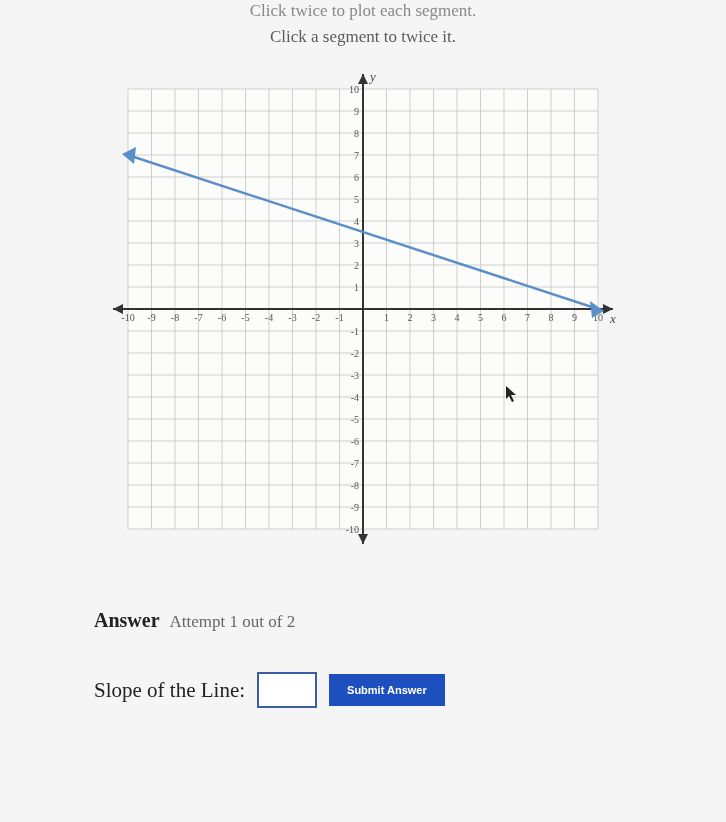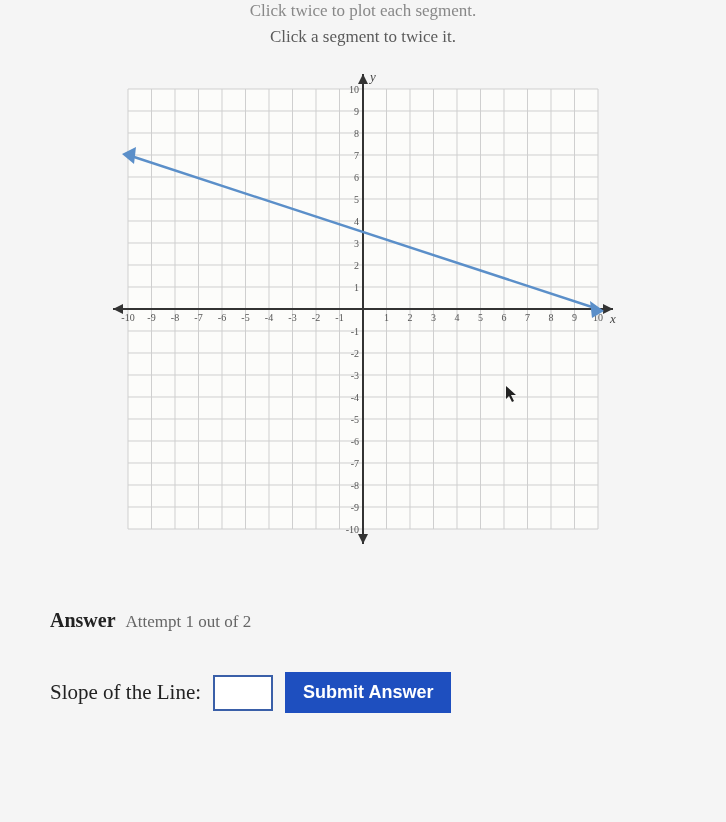--- a/index.html
+++ b/index.html
@@ -26,22 +26,23 @@
       width: 510px;
       height: 480px;
       margin: 20px auto 0;
       position: relative;
     }
     svg.coordinate-plane {
       display: block;
     }
     .answer-section {
       margin-top: 60px;
-      padding-left: 50px;
+      padding-left: 66px;
       color: #333;
+      margin-left: 28px;
     }
     .answer-label {
       font-family: Georgia, serif;
       font-size: 20px;
     }
     .answer-label b {
       font-weight: bold;
       color: #222;
     }
     .attempt {
@@ -67,21 +68,21 @@
       text-align: center;
       font-family: Georgia, serif;
       background: #fff;
     }
     .submit-btn {
       background: #1e4fbf;
       color: white;
       border: none;
       padding: 10px 18px;
       font-family: Arial, sans-serif;
-      font-size: 18px;
+      font-size: 11px;
       font-weight: bold;
       cursor: pointer;
     }
     .cursor-pointer {
       position: absolute;
       left: 505px;
       top: 385px;
       font-size: 18px;
       color: #222;
       pointer-events: none;

